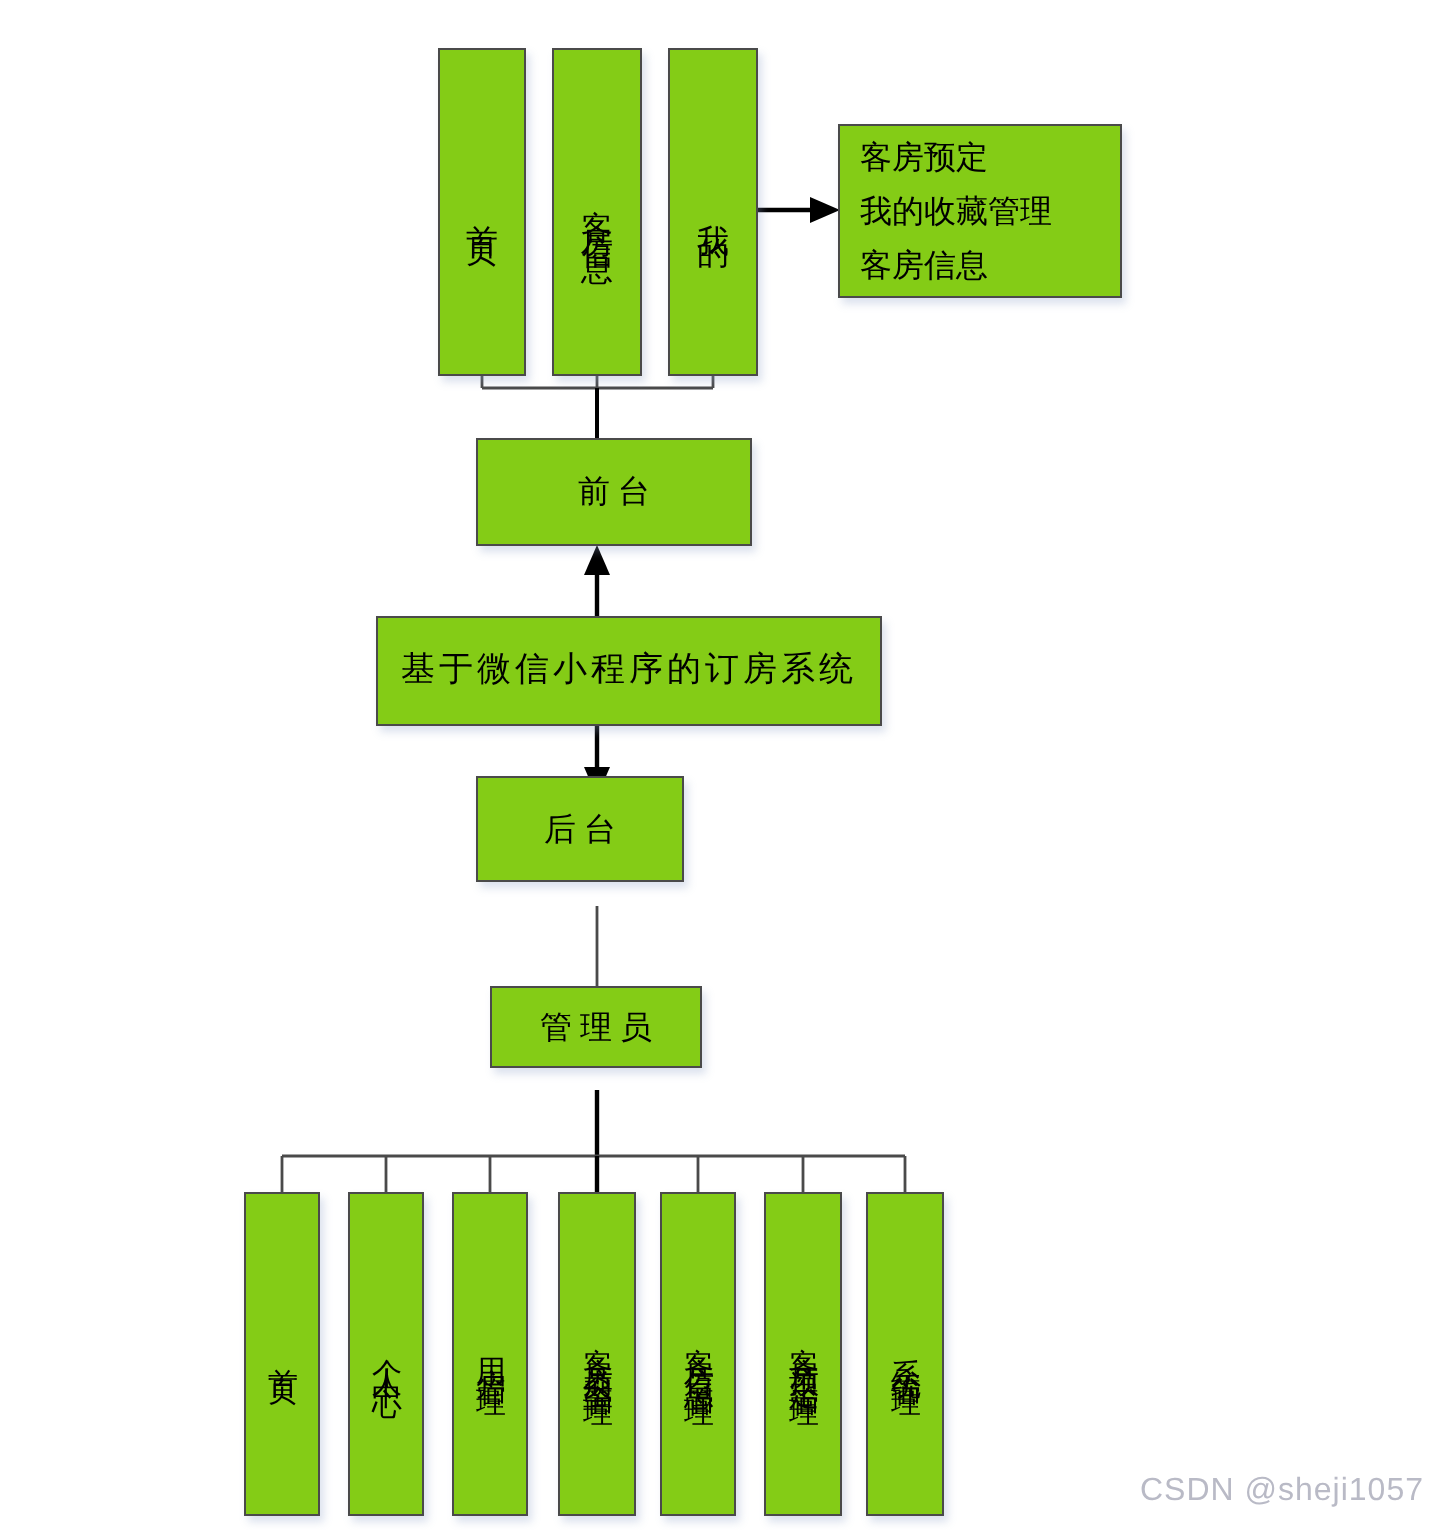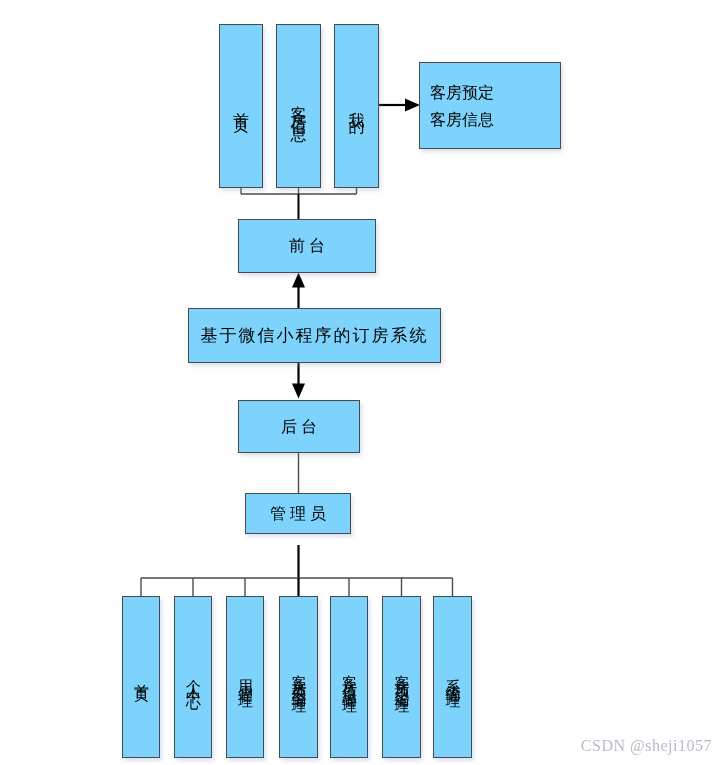--- a/index.html
+++ b/index.html
@@ -20,21 +20,21 @@
     position: absolute;
     left: 0;
     top: 0;
     width: 723px;
     height: 765px;
   }
   .box {
     position: absolute;
     box-sizing: border-box;
     border: 1.5px solid #4a4a4a;
-    background: #7dd3fc;
+    background: #84cc16;
     box-shadow: 2px 3px 4px rgba(140,160,200,0.30);
     display: flex;
     align-items: center;
     justify-content: center;
     font-size: 16px;
     line-height: 1;
   }
   .vtext {
     writing-mode: vertical-lr;
     text-orientation: upright;
@@ -63,21 +63,21 @@
     font-size: 16px;
   }
   .notebox .note-line {
     line-height: 27px;
     white-space: nowrap;
   }
   #watermark {
     position: absolute;
     top: 737px;
     right: 11px;
-    font-family: Liberation Serif, serif;
+    font-family: Liberation Sans, sans-serif;
     font-size: 16px;
     color: #b9bac6;
     letter-spacing: 0.5px;
   }
 </style>
 </head>
 <body>
 
 <div id="stage">
 
@@ -110,28 +110,29 @@
     <path d="M401.5 578 V596" stroke="#4a4a4a" stroke-width="1.4" fill="none"></path>
     <path d="M452.5 578 V596" stroke="#4a4a4a" stroke-width="1.4" fill="none"></path>
   </svg>
 
   <div class="box vtext" style="left:219px; top:24px; width:44px; height:164px;">首页</div>
   <div class="box vtext" style="left:276px; top:24px; width:45px; height:164px;">客房信息</div>
   <div class="box vtext" style="left:334px; top:24px; width:45px; height:164px;">我的</div>
 
   <div class="box notebox" style="left:419px; top:62px; width:142px; height:87px;">
     <div class="note-line">客房预定</div>
+    <div class="note-line">我的收藏管理</div>
     <div class="note-line">客房信息</div>
   </div>
 
   <div class="box hlabel" style="left:238px; top:219px; width:138px; height:54px;">前台</div>
 
   <div class="box titlebox" style="left:172px; top:308px; width:253px; height:55px;margin-left:16px;">基于微信小程序的订房系统</div>
 
-  <div class="box hlabel" style="left:238px; top:400px; width:122px; height:53px;">后台</div>
+  <div class="box hlabel" style="left:238px; top:388px; width:104px; height:53px;">后台</div>
 
   <div class="box hlabel" style="left:245px; top:493px; width:106px; height:41px;">管理员</div>
 
   <div class="box vtext-sm" style="left:122px; top:596px; width:38px; height:162px;">首页</div>
   <div class="box vtext-sm" style="left:174px; top:596px; width:38px; height:162px;">个人中心</div>
   <div class="box vtext-sm" style="left:226px; top:596px; width:38px; height:162px;">用户管理</div>
   <div class="box vtext-sm" style="left:279px; top:596px; width:39px; height:162px;">客房类型管理</div>
   <div class="box vtext-sm" style="left:330px; top:596px; width:38px; height:162px;">客房信息管理</div>
   <div class="box vtext-sm" style="left:382px; top:596px; width:39px; height:162px;">客房预定管理</div>
   <div class="box vtext-sm" style="left:433px; top:596px; width:39px; height:162px;">系统管理</div>

